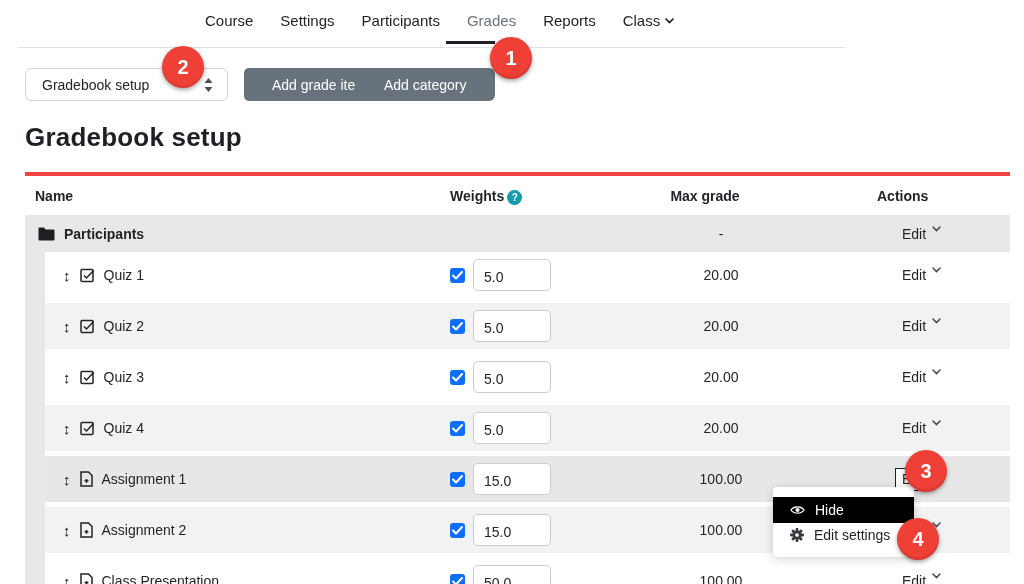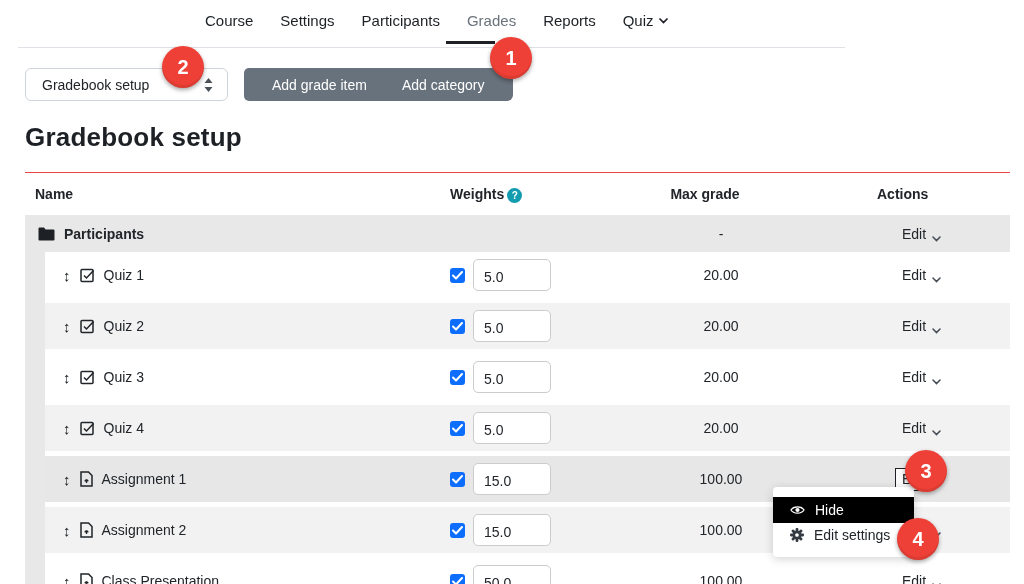--- a/index.html
+++ b/index.html
@@ -16,26 +16,26 @@
   #nav-rule { left:18px; top:47px; width:827px; height:1px; background:#dee2e6; }
 
   
   #select { left:25px; top:68px; width:203px; height:33px; border:1px solid #ced4da; border-radius:6px;
     background:#fff; display:flex; align-items:center; padding:0 14px 0 16px; font-size:14px; cursor:pointer; }
   #select .sel-label { flex:1; }
   .btn { top:68px; height:33px; background:#68727c; color:#fff; border:none; border-radius:5px;
     font-size:14px; padding:0 28px; display:inline-flex; align-items:center; cursor:pointer;
     font-family:inherit; }
   #btn-additem { left:244px; }
-  #btn-addcat  { left:374px;border-radius:6px; }
+  #btn-addcat  { left:356px;border-radius:6px; }
 
   #page-title { left:25px; top:122px; font-size:26px; font-weight:700; color:#1d2125; letter-spacing:.2px; }
 
   
-  #thead { left:25px; top:172px; width:985px; height:43px; border-top:1px solid #ef4444; font-weight:700; font-size:14px; }
+  #thead { left:25px; top:172px; width:985px; height:43px; border-top:4px solid #ef4444; font-weight:700; font-size:14px; }
   .hcell { position:absolute; top:0; bottom:0; display:flex; align-items:center; }
   #h-name { left:10px; }
   #h-weights { left:425px; gap:3px; }
   #h-max { left:619px; width:122px; justify-content:center; }
   #h-actions { left:852px; }
   .help { width:15px; height:15px; border-radius:50%; background:#139bb0; color:#fff; font-size:10px;
     font-weight:700; display:flex; align-items:center; justify-content:center; margin-top:3px; cursor:pointer; }
 
   #catrow { left:25px; top:215px; width:985px; height:37px; background:#e8e8e8; font-size:14px; }
   #catrow .cname { position:absolute; left:13px; top:0; bottom:0; display:flex; align-items:center; gap:9px; font-weight:700; }
@@ -49,21 +49,21 @@
   .cell { position:absolute; top:0; bottom:0; display:flex; align-items:center; }
   .c-name { left:38px; gap:9px; }
   .c-weights { left:425px; gap:8px; }
   .c-max { left:635px; width:122px; justify-content:center; }
   .c-actions { left:852px; padding-left:25px; }
   .move { font-weight:700; font-size:15px; color:#1d2125; cursor:grab; line-height:1; }
   .winput { width:78px; height:32px; border:1px solid #ccc; border-radius:5px; padding:4px 0 0 10px;
     font-size:14px; font-family:inherit; color:#212529; background:#fff; }
   .cb { width:15px; height:15px; background:#0d6efd; border-radius:3px; display:flex; align-items:center;
     justify-content:center; cursor:pointer; flex:none; }
-  .editlink { display:flex; align-items:flex-end; gap:6px; cursor:pointer; }
+  .editlink { display:flex; align-items:flex-start; gap:6px; cursor:pointer; }
   .editlink.boxed { margin-left:-7px; border:1px solid #1d2125; padding:2px 6px 3px; background:#fafafa; }
 
   
   #menu { left:773px; top:487px; width:141px; background:#fff; border-radius:4px;
     box-shadow:0 2px 10px rgba(0,0,0,.18); padding:9px 0 10px; z-index:5; }
   .menu-item { height:24px; display:flex; align-items:center; gap:10px; padding:0 0 0 17px;
     font-size:14px; cursor:pointer; }
   .menu-item.hl { background:#000; color:#fff; height:26px; margin-top:1px; }
 
   
@@ -92,21 +92,21 @@
       <span class="nav-item">
         <span>Participants</span>
       </span>
       <span class="nav-item active">
         <span>Grades</span>
       </span>
       <span class="nav-item">
         <span>Reports</span>
       </span>
       <span class="nav-item">
-        <span>Quiz</span>
+        <span>Class</span>
         <span>
           <svg width="9" height="6" viewBox="0 0 9 6">
             <path d="M1 1 L4.5 4.5 L8 1" stroke="#1d2125" stroke-width="1.7" fill="none" stroke-linecap="round"></path>
           </svg>
         </span>
       </span>
     </div>
   <div id="nav-underline" class="abs"></div>
   <div id="nav-rule" class="abs"></div>
 

